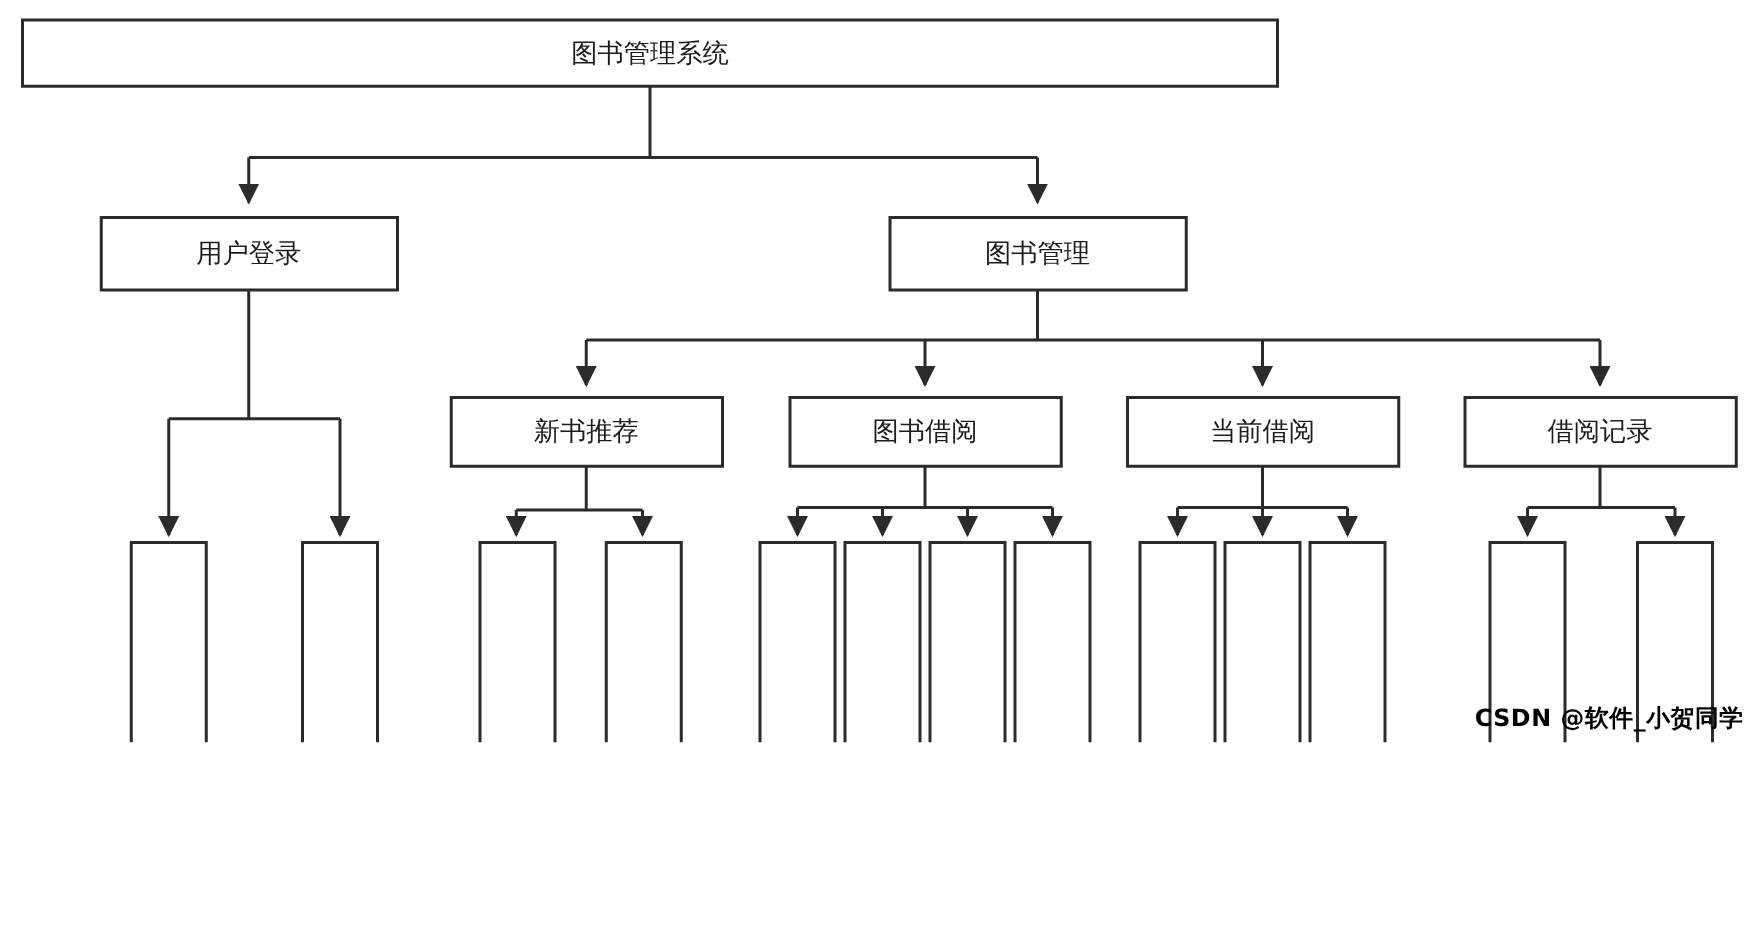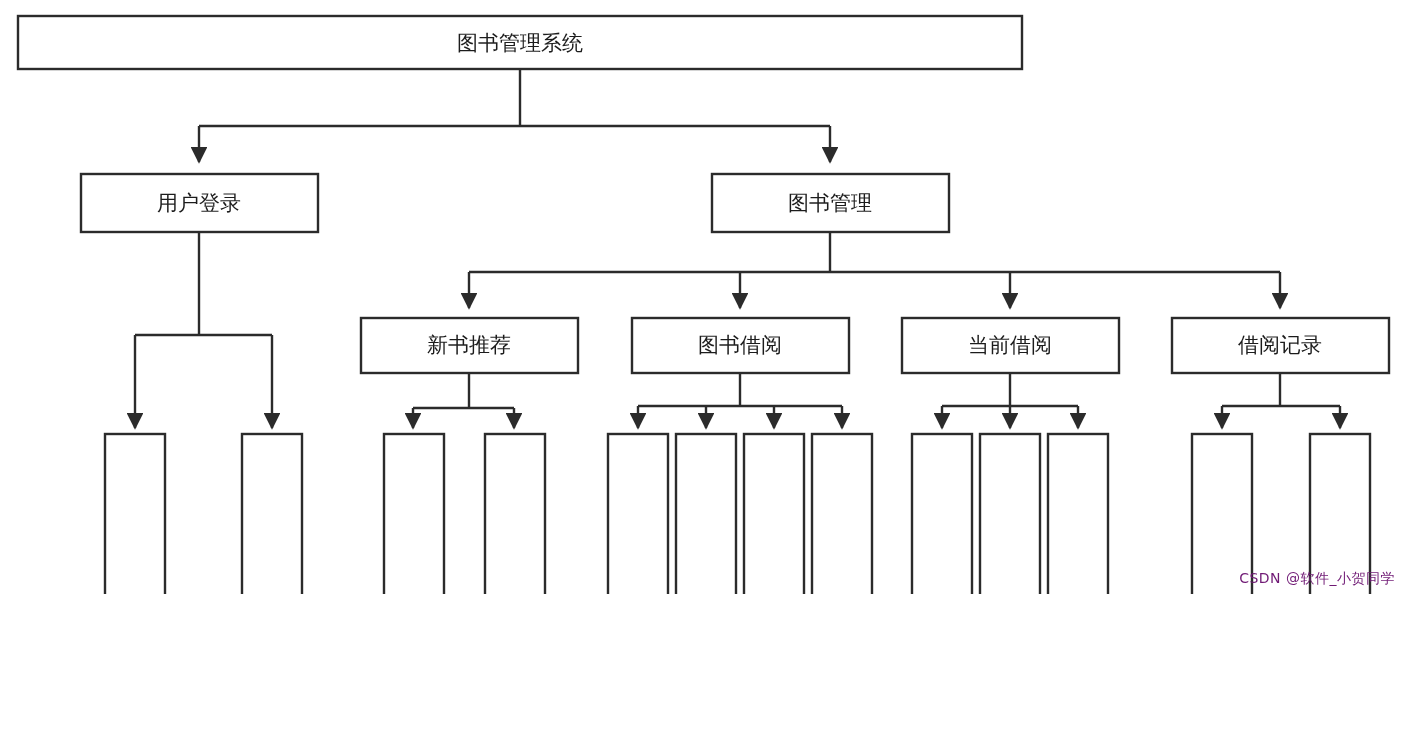--- a/index.html
+++ b/index.html
@@ -64,24 +64,25 @@
     letter-spacing: 1.5px;
     color: #1c1c1c;
     white-space: nowrap;
     pointer-events: none;
   }
   .watermark {
     position: absolute;
     right: 10px;
     bottom: 6px;
     font-family: "DejaVu Sans", "Liberation Sans", sans-serif;
-    font-size: 14px;
-    color: #701a75;
+    font-size: 19px;
+    color: #000000;
     letter-spacing: 0.5px;
     white-space: nowrap;
+    font-weight: bold;
   }
 </style>
 </head>
 <body>
 
 <div id="canvas">
 
   <svg id="diagram-svg" viewBox="0 0 1405 747">
     <defs>
       <marker id="arrow" viewBox="0 0 10 10" refX="9" refY="5" markerWidth="7" markerHeight="7" orient="auto-start-reverse">

